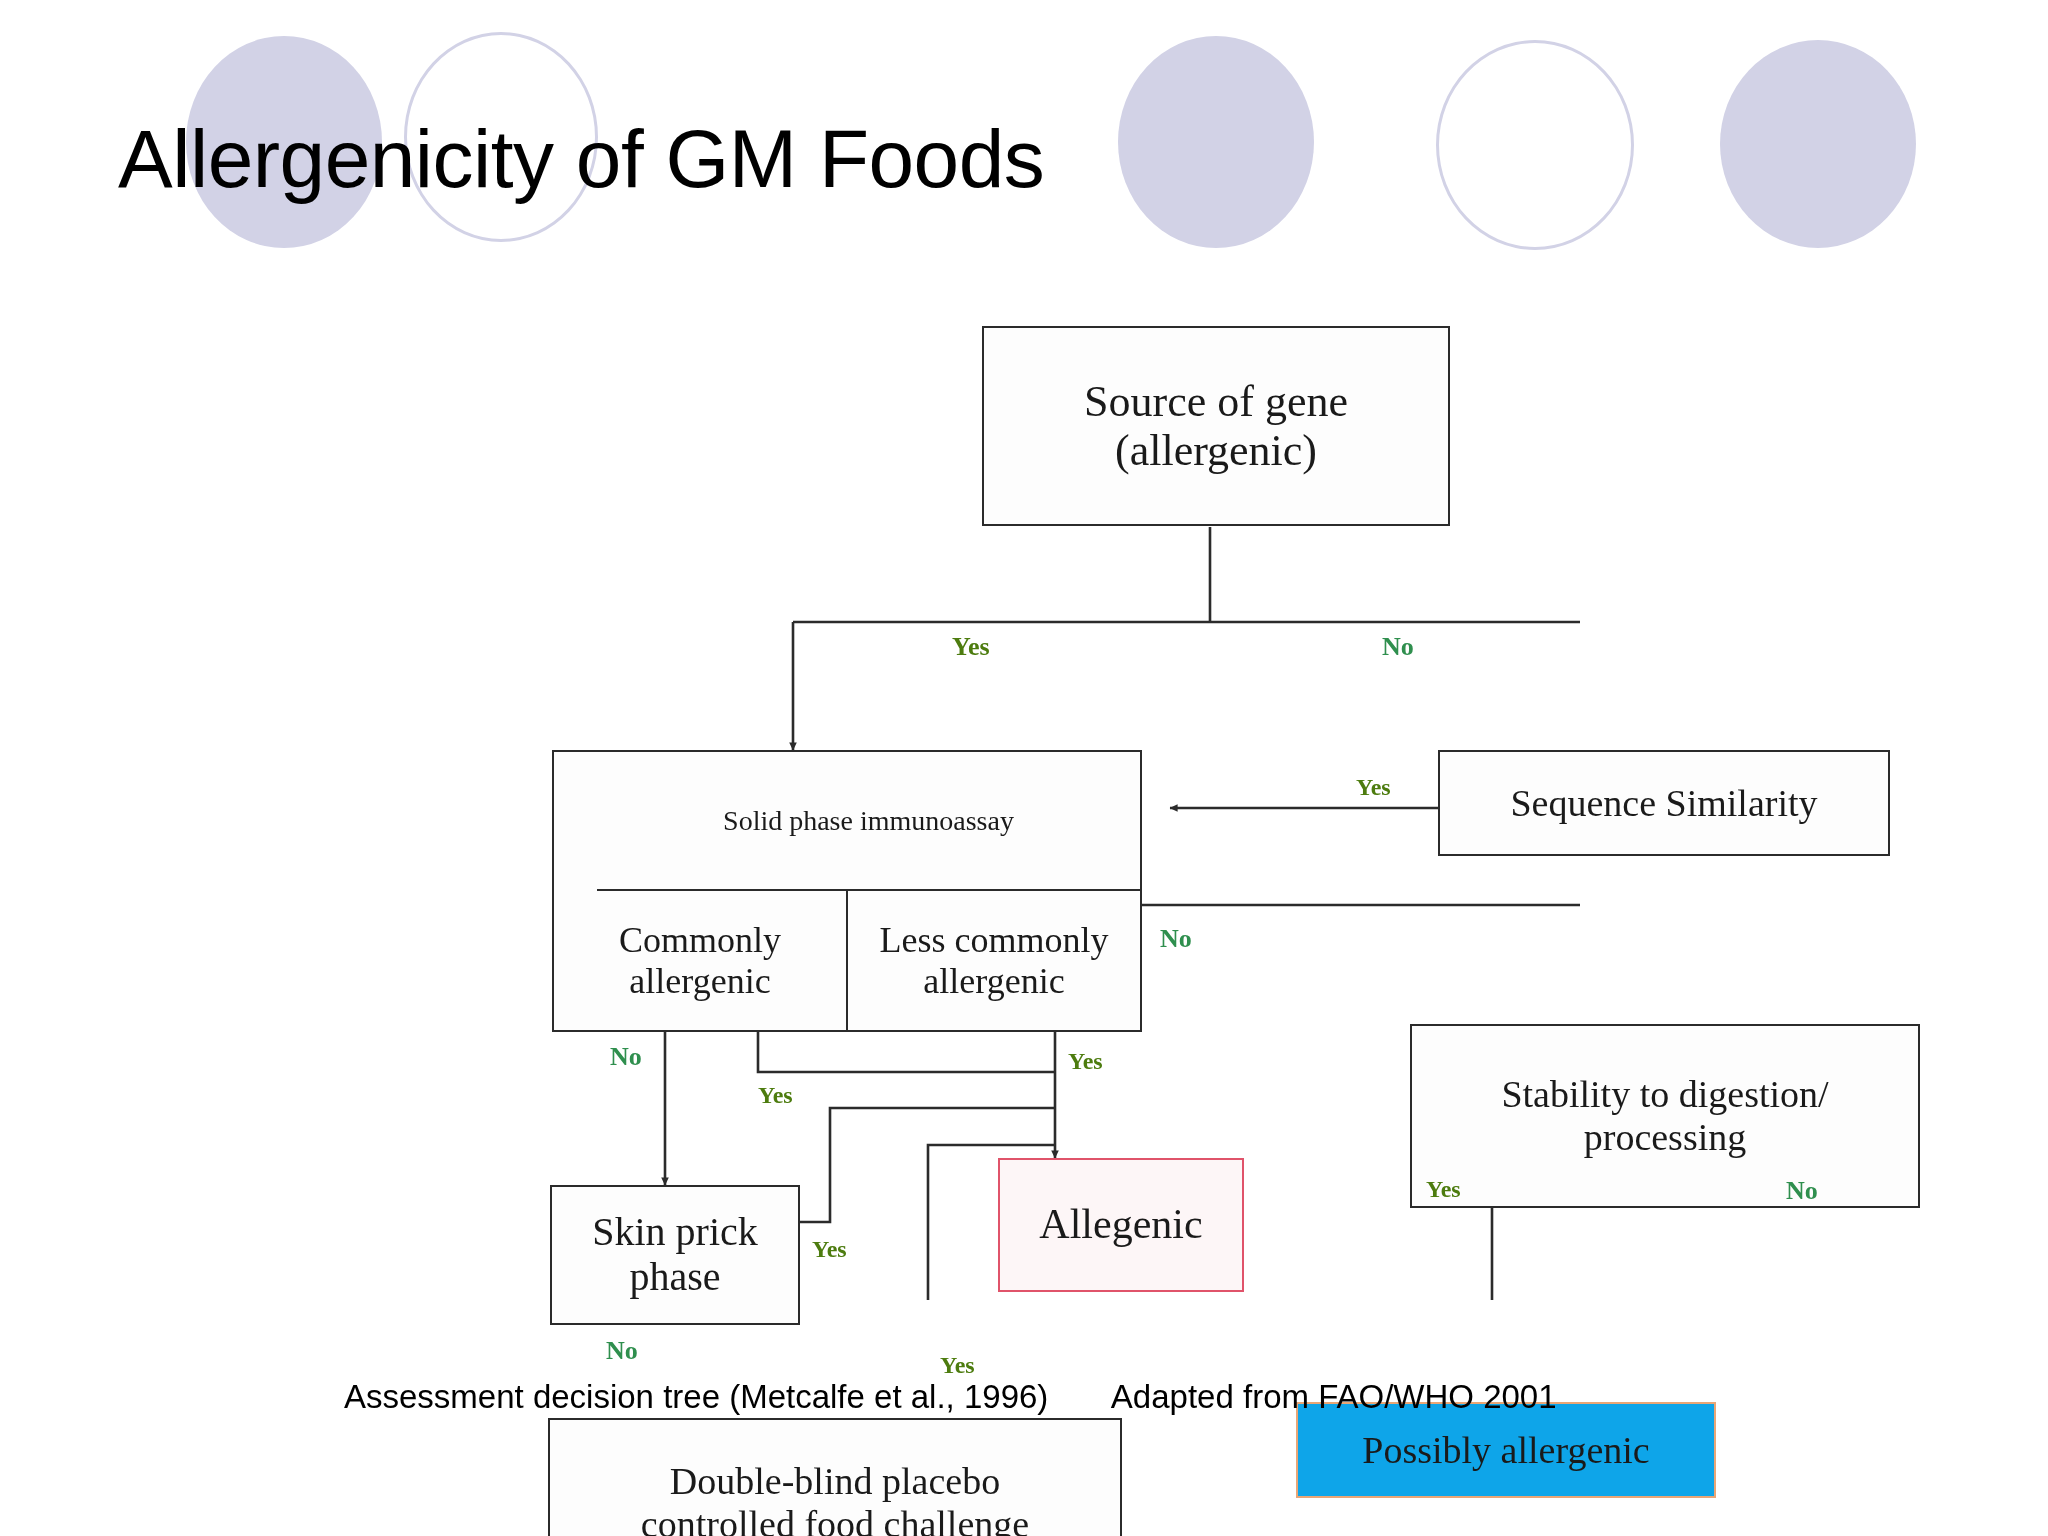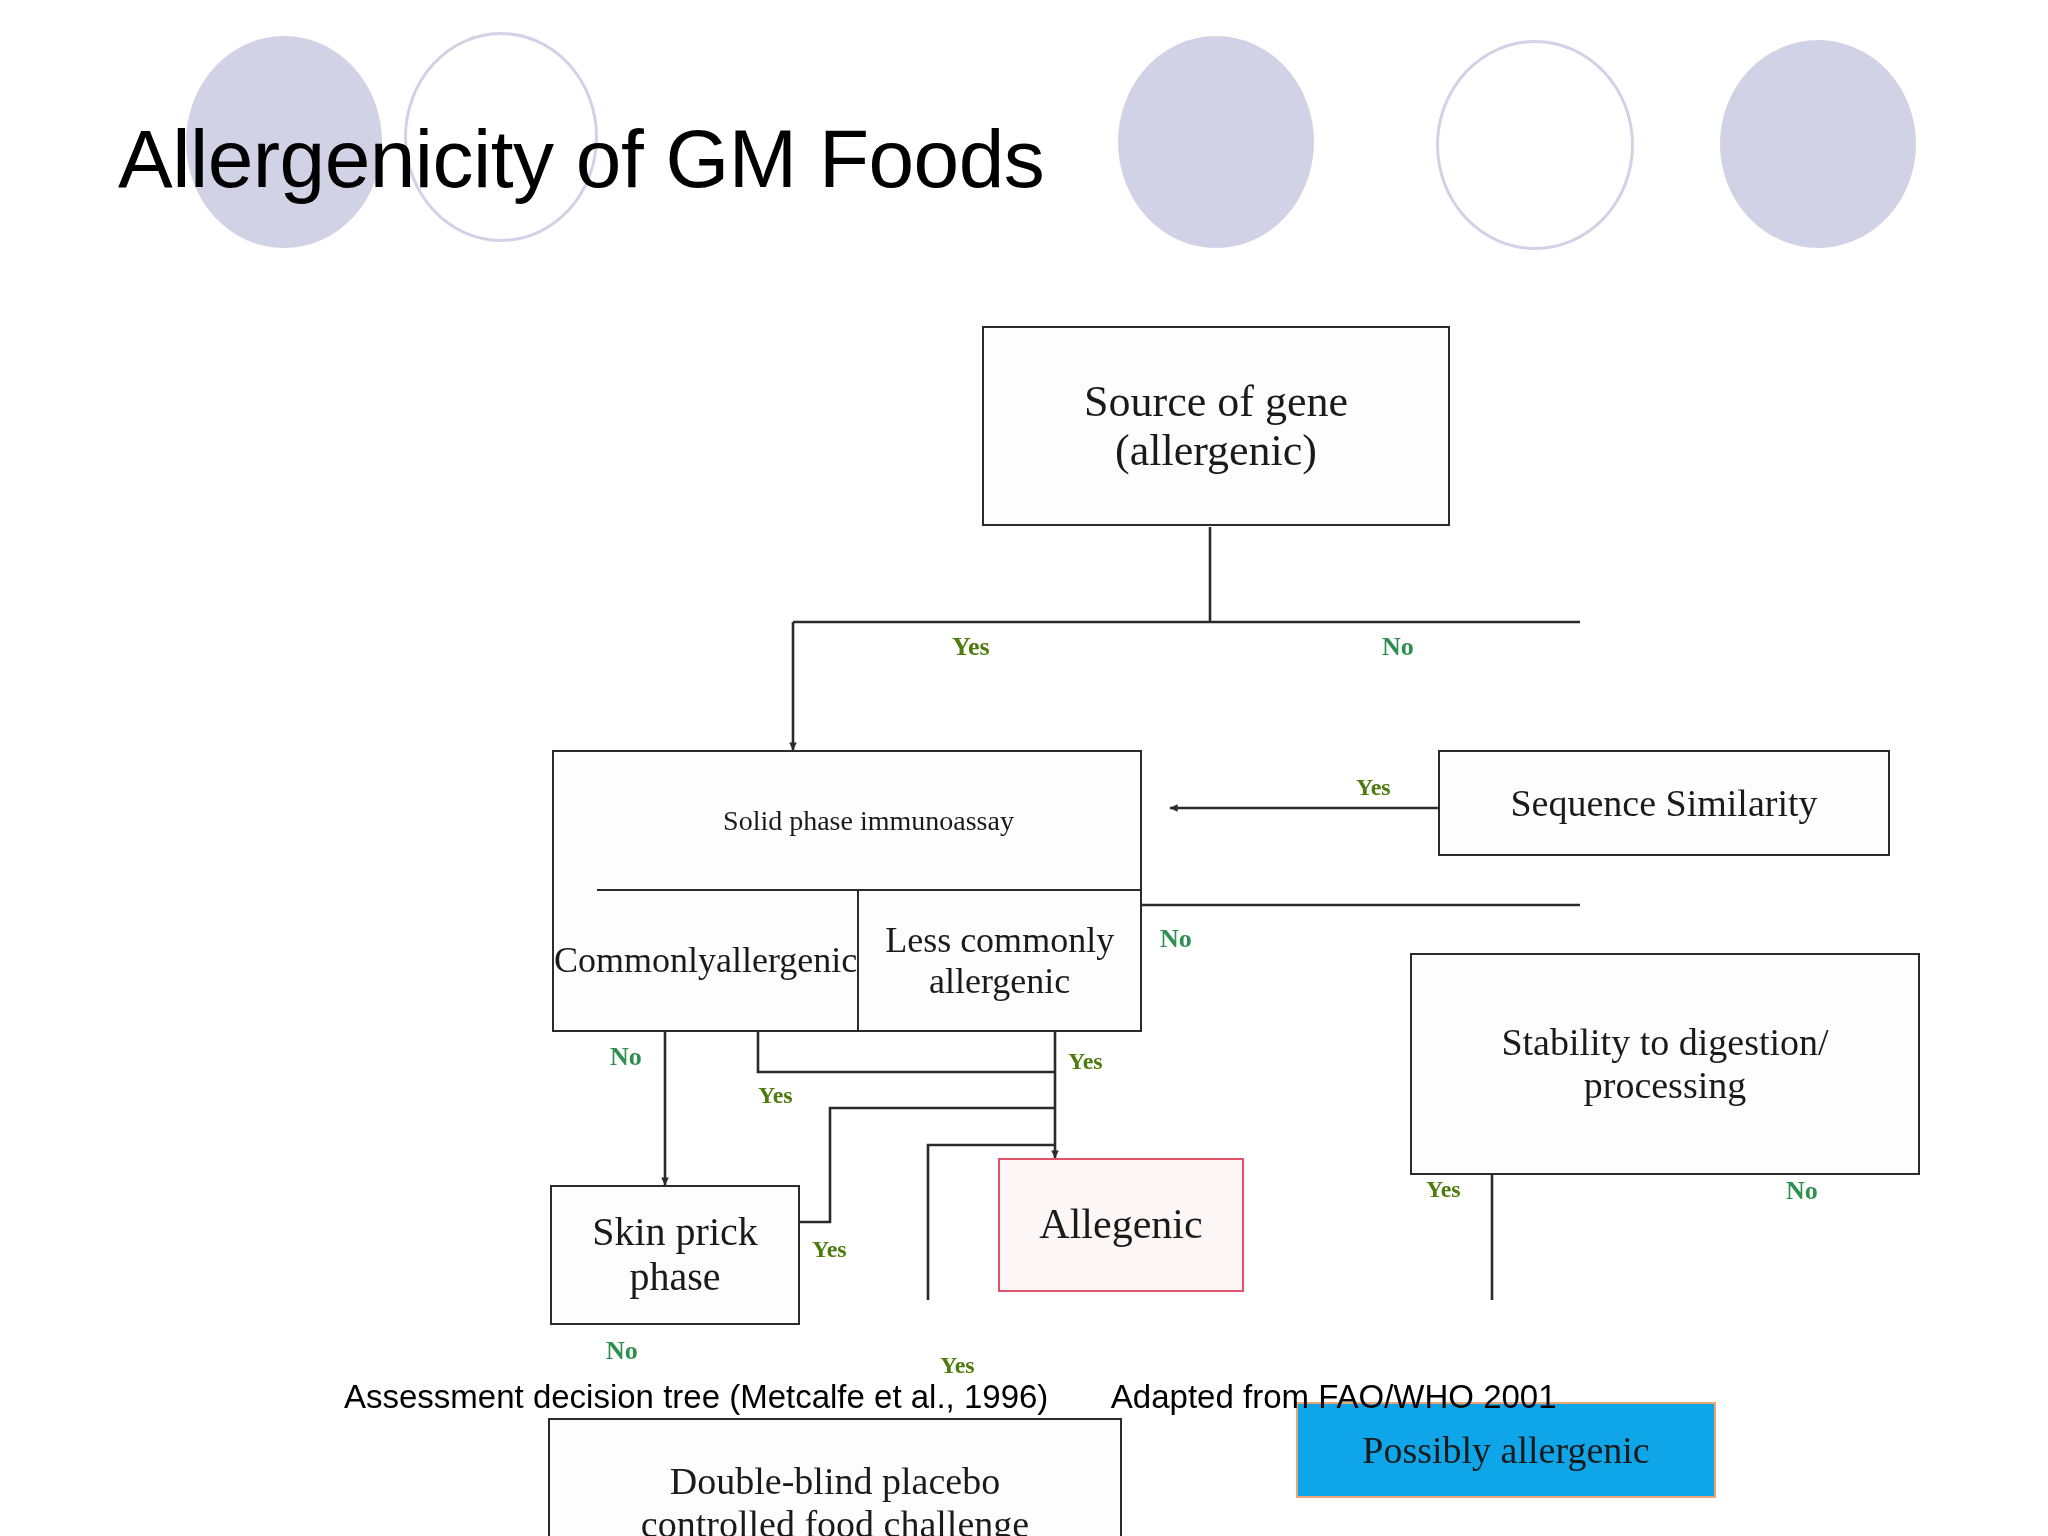--- a/index.html
+++ b/index.html
@@ -129,36 +129,36 @@
   <div class="node" style="left:462px;top:26px;width:468px;height:200px;font-size:44px;flex-direction:column;">
     <span>Source of gene</span>
     <span>(allergenic)</span>
   </div>
 
   <div class="node split" style="left:32px;top:450px;width:590px;height:282px;">
     <div class="hdr" style="font-size:28px;margin-left:43px;">
       <span>Solid phase immunoassay</span>
     </div>
     <div class="cells">
-      <div style="font-size:36px;flex-direction:row;">
+      <div style="font-size:36px;flex-direction:column;">
         <span>Commonly</span>
         <span>allergenic</span>
       </div>
       <div style="font-size:36px;flex-direction:column;">
         <span>Less commonly</span>
         <span>allergenic</span>
       </div>
     </div>
   </div>
 
   <div class="node" style="left:918px;top:450px;width:452px;height:106px;font-size:38px;">
     <span>Sequence Similarity</span>
   </div>
 
-  <div class="node" style="left:890px;top:653px;width:510px;height:222px;font-size:38px;flex-direction:column;">
+  <div class="node" style="left:890px;top:724px;width:510px;height:184px;font-size:38px;flex-direction:column;">
     <span>Stability to digestion/</span>
     <span>processing</span>
   </div>
 
   <div class="node" style="left:30px;top:885px;width:250px;height:140px;font-size:40px;flex-direction:column;">
     <span>Skin prick</span>
     <span>phase</span>
   </div>
 
   <div class="node" style="left:28px;top:1118px;width:574px;height:170px;font-size:38px;flex-direction:column;">

